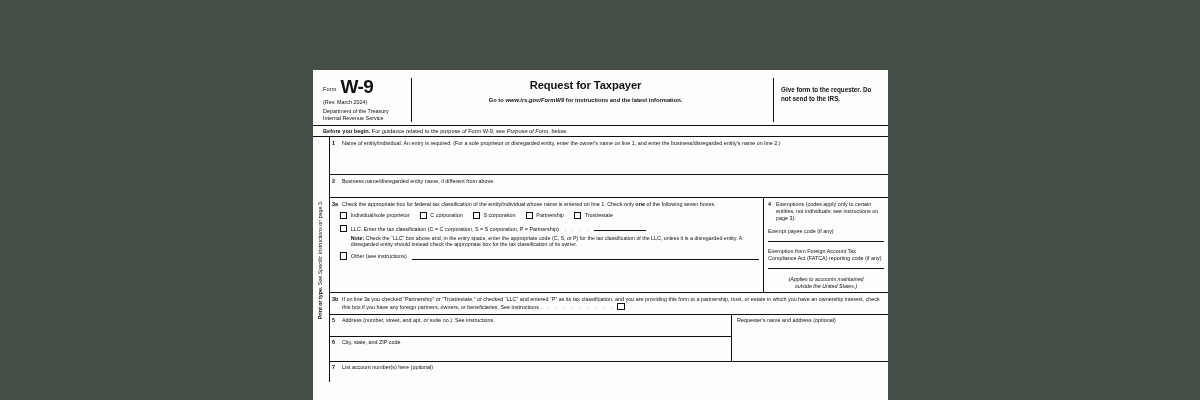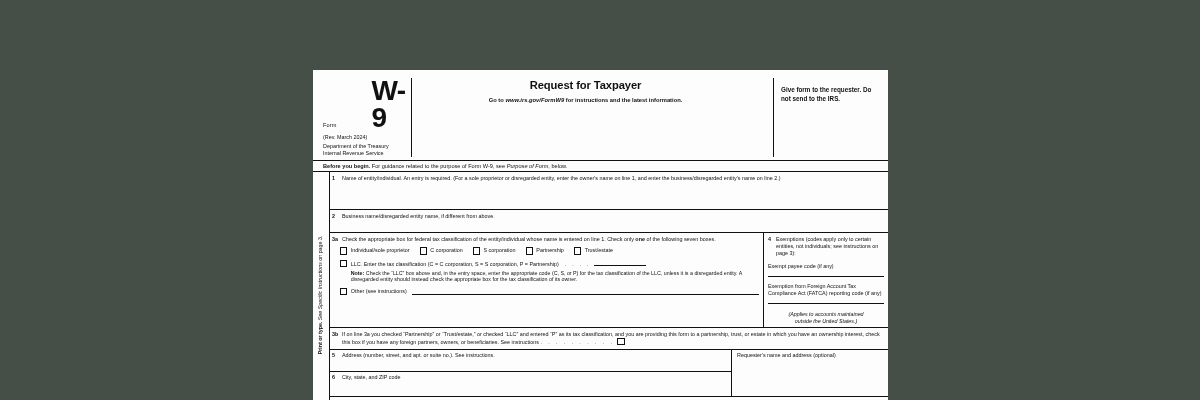--- a/index.html
+++ b/index.html
@@ -34,21 +34,21 @@
     align-items: stretch;
     padding: 8px 10px 3px 10px;
     box-sizing: border-box;
   }
   .hdr-left { width: 88px; flex: 0 0 88px; padding-right: 5px; box-sizing: border-box; }
   .hdr-mid  { flex: 1 1 auto; text-align: center; border-left: 1.1px solid #111; border-right: 1.1px solid #111; padding: 1px 20px 0 6px; box-sizing: border-box;}
   .hdr-right{ width: 104px; flex: 0 0 104px; padding: 8px 4px 0 7px; box-sizing: border-box;}
 
   .formrow { display: flex; align-items: flex-end; gap: 4px; }
   .form-word { font-size: 5.6px; letter-spacing: .1px; padding-bottom: 2.5px; }
-  .w9 { font-size: 28px; font-weight: bold; letter-spacing: -0.5px; line-height: .95; margin-left: 31px; }
+  .w9 { font-size: 19px; font-weight: bold; letter-spacing: -0.5px; line-height: .95; }
   .rev { font-size: 5.4px; margin-top: 2.5px; }
   .dept { font-size: 5.4px; margin-top: 2.5px; line-height: 1.3; }
 
   .title1 { font-size: 11.2px; font-weight: bold; letter-spacing: -0.1px; line-height: 1.22;}
   .goto { font-size: 5.8px; font-weight: bold; margin-top: 4.5px; }
   .goto i { font-style: italic; }
   .hdr-right-txt { font-size: 6.3px; font-weight: bold; line-height: 1.42; }
 
   
   .before {

